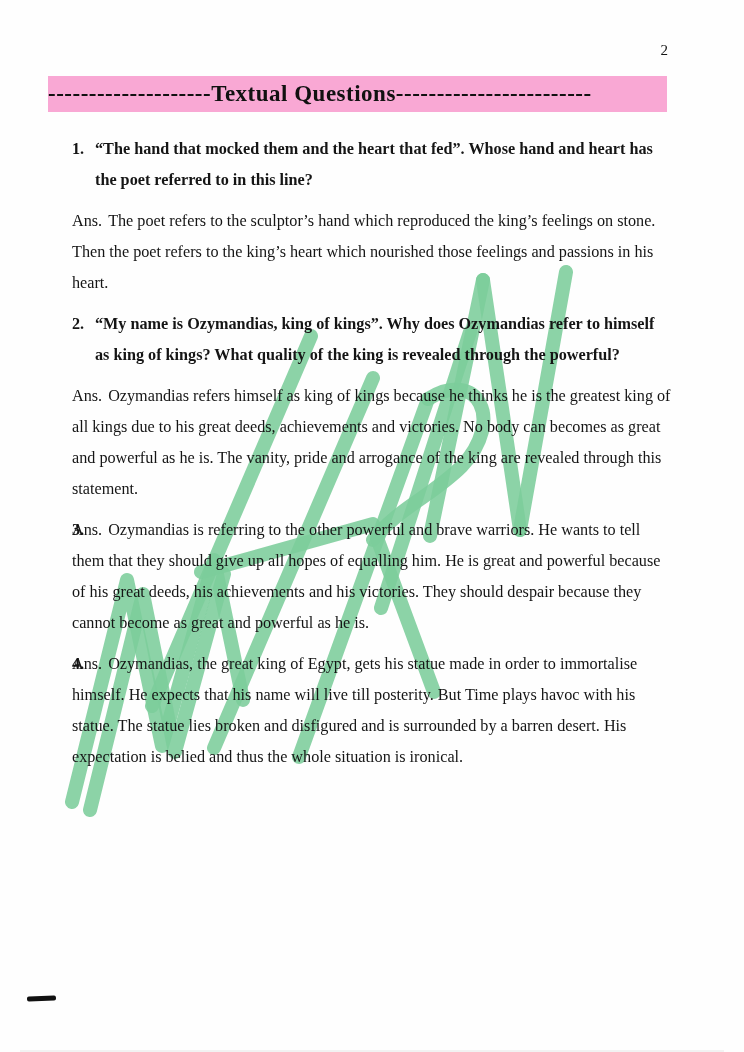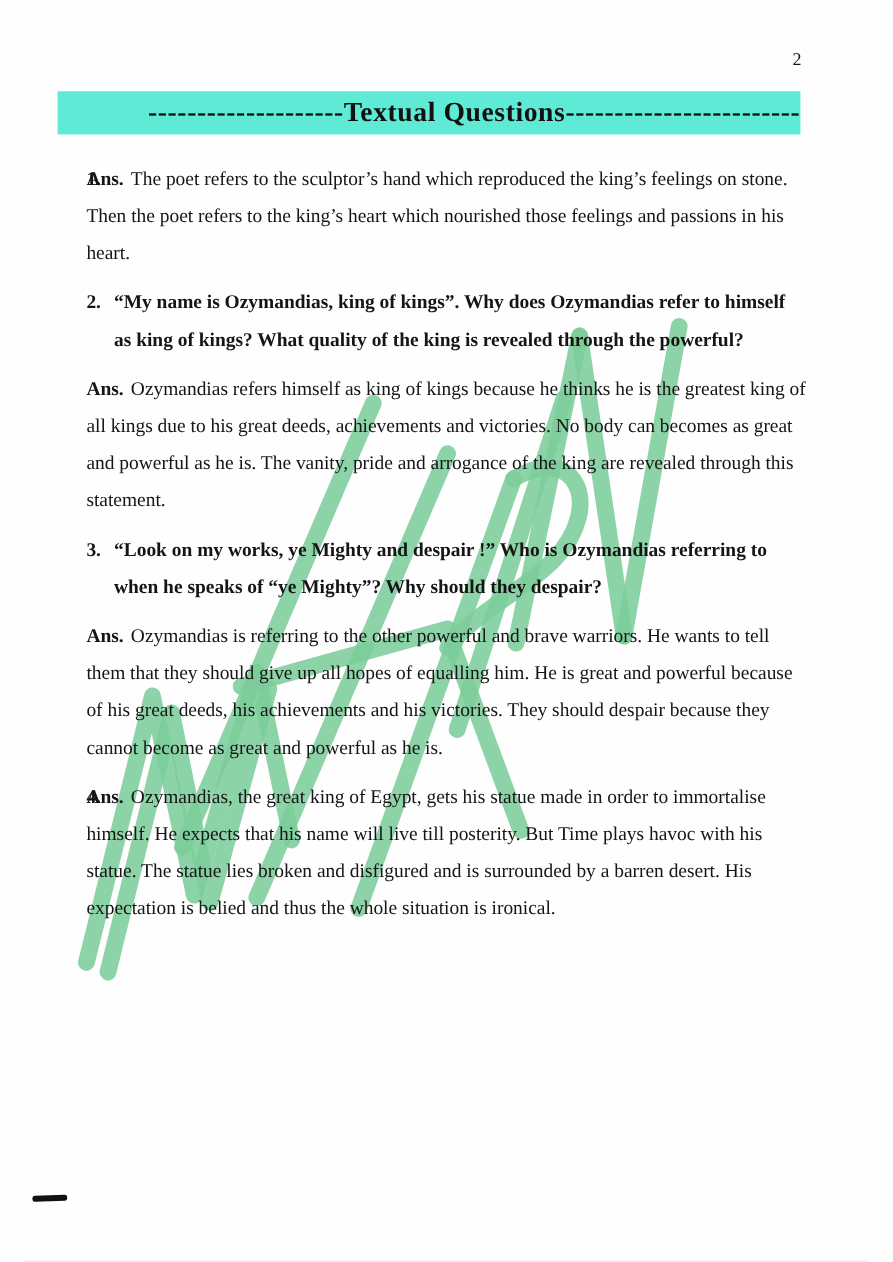--- a/index.html
+++ b/index.html
@@ -35,25 +35,25 @@
     right: 76px;
     font-size: 15px;
     z-index: 1;
   }
   .header-bar {
     position: absolute;
     top: 76px;
     left: 48px;
     width: 619px;
     height: 36px;
-    background: #5eead4;
+    background: #f9a8d4;
     z-index: 1;
     display: flex;
     align-items: center;
-    justify-content: flex-end;
+    justify-content: flex-start;
     overflow: hidden;
     white-space: nowrap;
   }
   .header-bar .header-text {
     font-weight: bold;
     font-size: 23px;
     letter-spacing: 0.5px;
     color: #111111;
   }
   .body-text {
@@ -66,21 +66,21 @@
     line-height: 31px;
   }
   p { margin: 10px 0 0 0; }
   p.q {
     font-weight: bold;
     position: relative;
     padding-left: 23px;
   }
   p.q:first-child { margin-top: 22px; }
   .qnum { position: absolute; left: 0; top: 0; }
-  .alabel { font-weight: bold; margin-right: 6px; }
+  .alabel { font-weight: normal; margin-right: 6px; }
   .corner-mark {
     position: absolute;
     left: 27px;
     top: 996px;
     width: 29px;
     height: 5px;
     background: #111111;
     border-radius: 2px;
     transform: rotate(-2deg);
     z-index: 1;
@@ -118,36 +118,36 @@
   <div class="page-number">2</div>
 
   <div class="header-bar">
     <span class="header-text">--------------------Textual Questions------------------------</span>
   </div>
 
   <div class="body-text content">
 
     <p class="q">
       <span class="qnum">1.</span>
+      <span>“The hand that mocked them and the heart that fed”. Whose hand and heart has the poet referred to in this line?</span>
     </p>
     <p class="a">
       <span class="alabel">Ans.</span><span>The poet refers to the sculptor’s hand which reproduced the king’s feelings on stone. Then the poet refers to the king’s heart which nourished those feelings and passions in his heart.</span>
     </p>
 
     <p class="q">
       <span class="qnum">2.</span>
       <span>“My name is Ozymandias, king of kings”. Why does Ozymandias refer to himself as king of kings? What quality of the king is revealed through the powerful?</span>
     </p>
     <p class="a">
       <span class="alabel">Ans.</span><span>Ozymandias refers himself as king of kings because he thinks he is the greatest king of all kings due to his great deeds, achievements and victories. No body can becomes as great and powerful as he is. The vanity, pride and arrogance of the king are revealed through this statement.</span>
     </p>
 
     <p class="q">
       <span class="qnum">3.</span>
-      <span>“Look on my works, ye Mighty and despair !” Who is Ozymandias referring to when he speaks of “ye Mighty”? Why should they despair?</span>
     </p>
     <p class="a">
       <span class="alabel">Ans.</span><span>Ozymandias is referring to the other powerful and brave warriors. He wants to tell them that they should give up all hopes of equalling him. He is great and powerful because of his great deeds, his achievements and his victories. They should despair because they cannot become as great and powerful as he is.</span>
     </p>
 
     <p class="q">
       <span class="qnum">4.</span>
     </p>
     <p class="a">
       <span class="alabel">Ans.</span><span>Ozymandias, the great king of Egypt, gets his statue made in order to immortalise himself. He expects that his name will live till posterity. But Time plays havoc with his statue. The statue lies broken and disfigured and is surrounded by a barren desert. His expectation is belied and thus the whole situation is ironical.</span>

